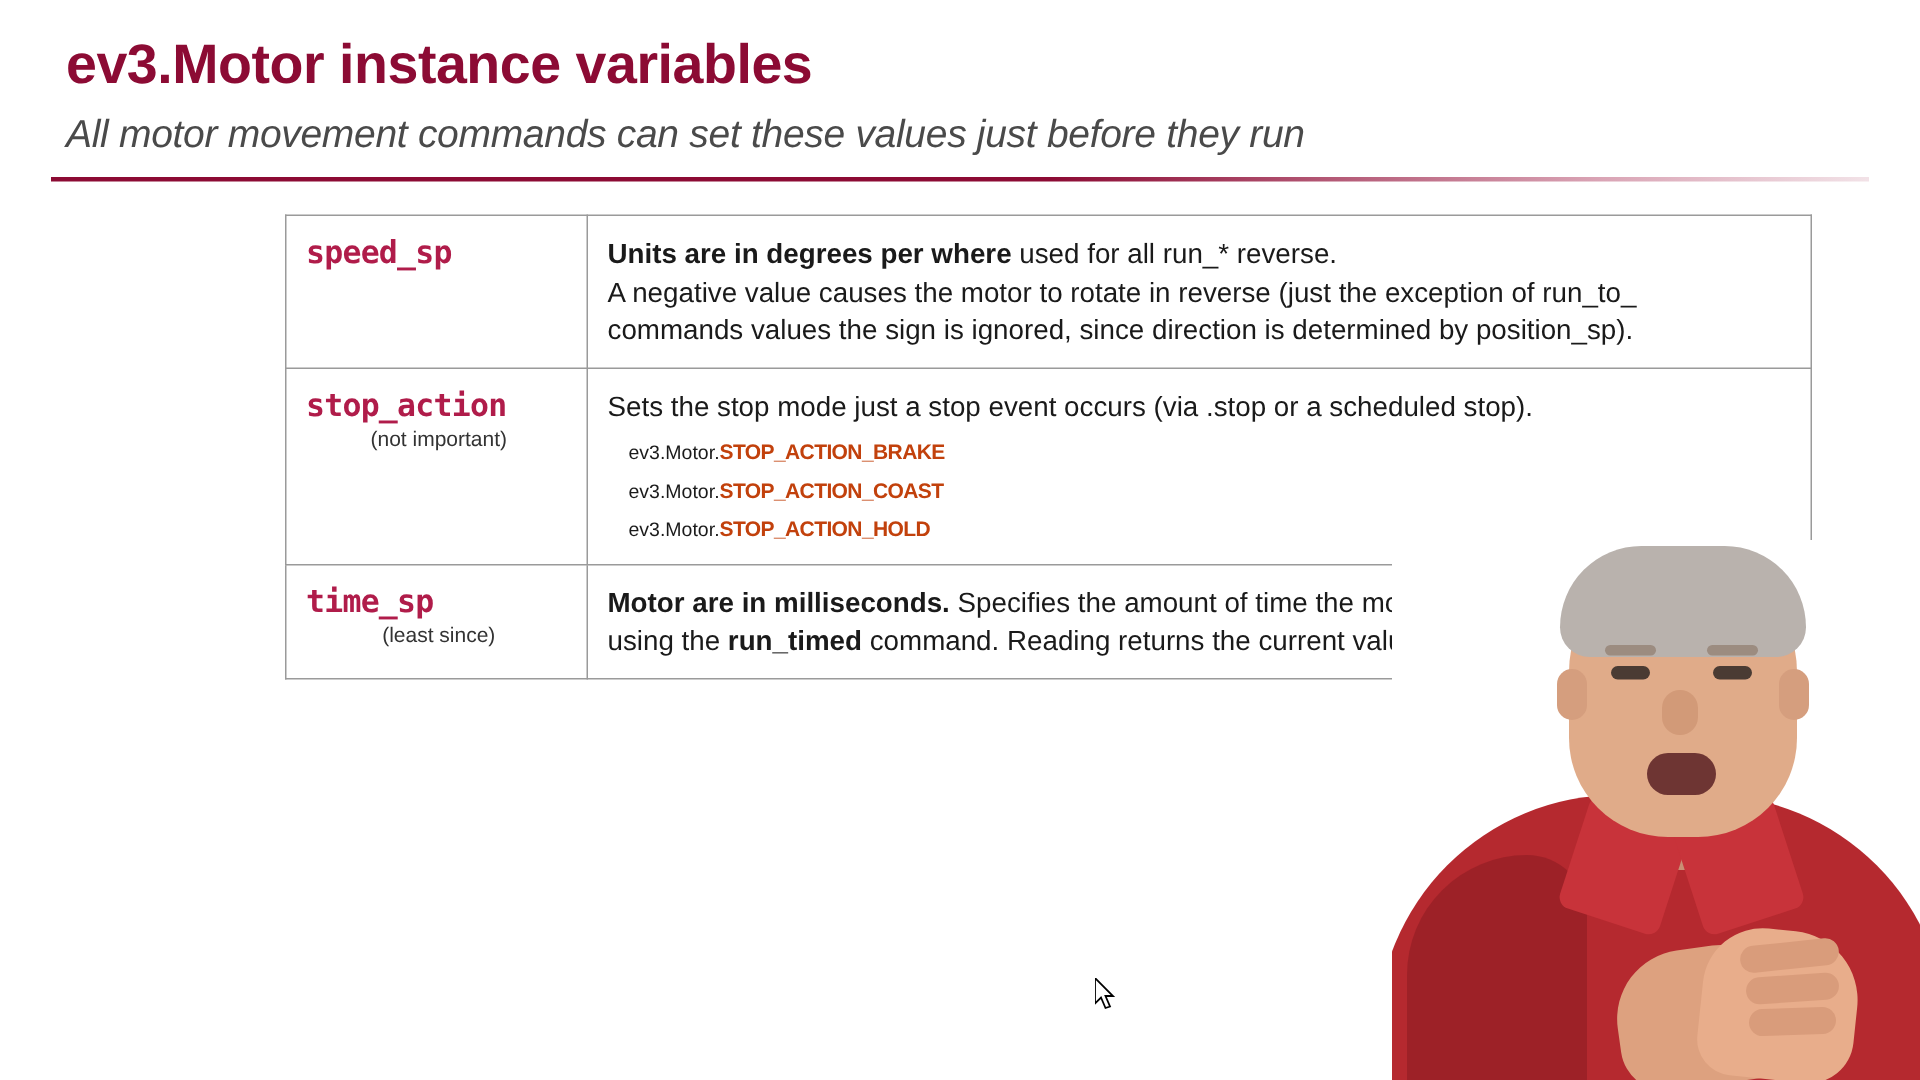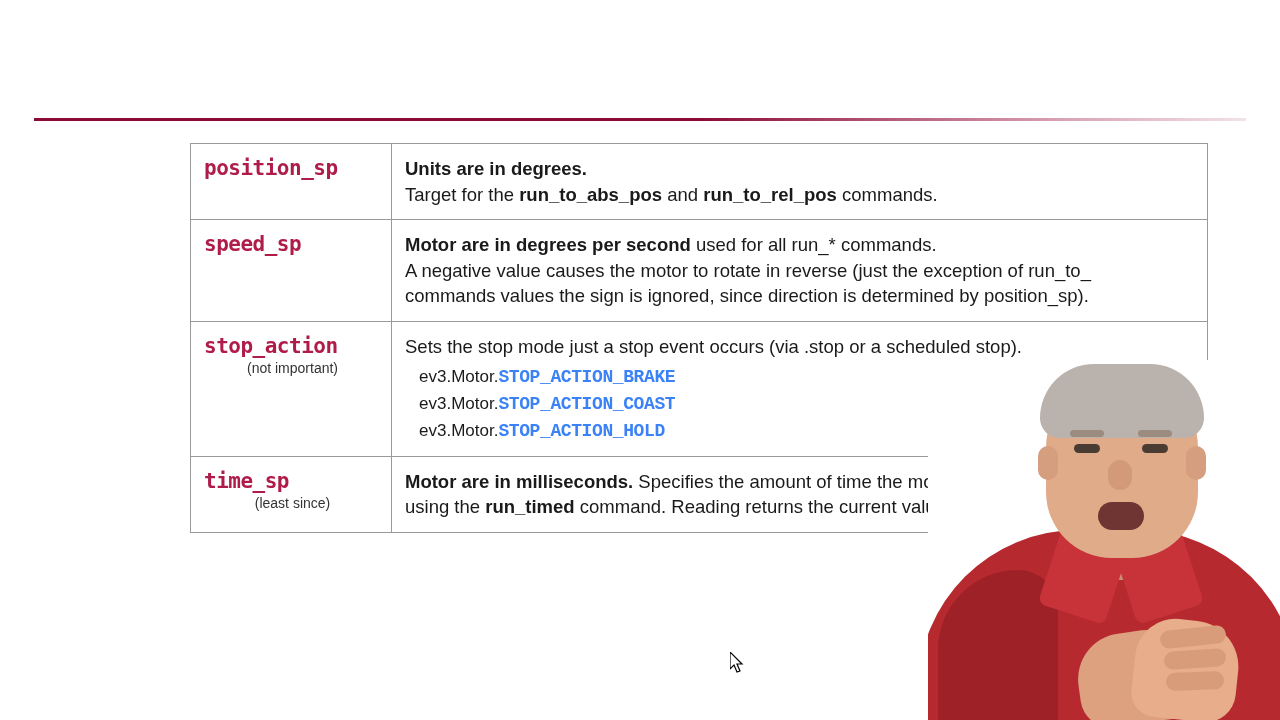--- a/index.html
+++ b/index.html
@@ -83,28 +83,28 @@
   }
   .b { font-weight: bold; }
   .mono-b {
     font-family: "Liberation Sans", sans-serif;
     font-weight: bold;
   }
   .constline {
     margin-left: 14px;
   }
   .const {
-    font-family: Liberation Mono, monospace;
-    font-size: 18px;
+    font-family: Liberation Sans, sans-serif;
+    font-size: 14px;
     font-weight: bold;
-    color: #3b82f6;
+    color: #c2410c;
     letter-spacing: -0.4px;
   }
   .prefix {
-    font-size: 17px;
+    font-size: 13px;
     color: #1a1a1a;
     text-align: center;
   }
   .rowgap { height: 4px; }
 
   
   .presenter {
     position: absolute;
     right: 0;
     bottom: 0;
@@ -287,45 +287,34 @@
     top: 652px;
     width: 14px;
     height: 22px;
   }
 </style>
 </head>
 <body>
 
 <div class="slide">
 
+  <div class="title">ev3.Motor instance variables</div>
+  <div class="subtitle">All motor movement commands can set these values just before they run</div>
   <div class="rule"></div>
 
   <table class="vars">
     <tbody>
-      <tr>
-        <td class="namecell">
-          <div class="varname">position_sp</div>
-        </td>
-        <td class="desccell">
-          <div>
-            <span class="b">Units are in degrees.</span>
-          </div>
-          <div>
-            <span>Target for the </span><span class="mono-b">run_to_abs_pos</span><span> and </span><span class="mono-b">run_to_rel_pos</span><span> commands.</span>
-          </div>
-        </td>
-      </tr>
 
       <tr>
         <td class="namecell">
           <div class="varname">speed_sp</div>
         </td>
         <td class="desccell">
           <div>
-            <span class="b">Motor are in degrees per second</span><span> used for all run_* commands.</span>
+            <span class="b">Units are in degrees per where</span><span> used for all run_* reverse.</span>
           </div>
           <div>A negative value causes the motor to rotate in reverse (just the exception of run_to_</div>
           <div>commands values the sign is ignored, since direction is determined by position_sp).</div>
         </td>
       </tr>
 
       <tr>
         <td class="namecell">
           <div class="varname">stop_action</div>
           <div class="varnote">(not important)</div>

